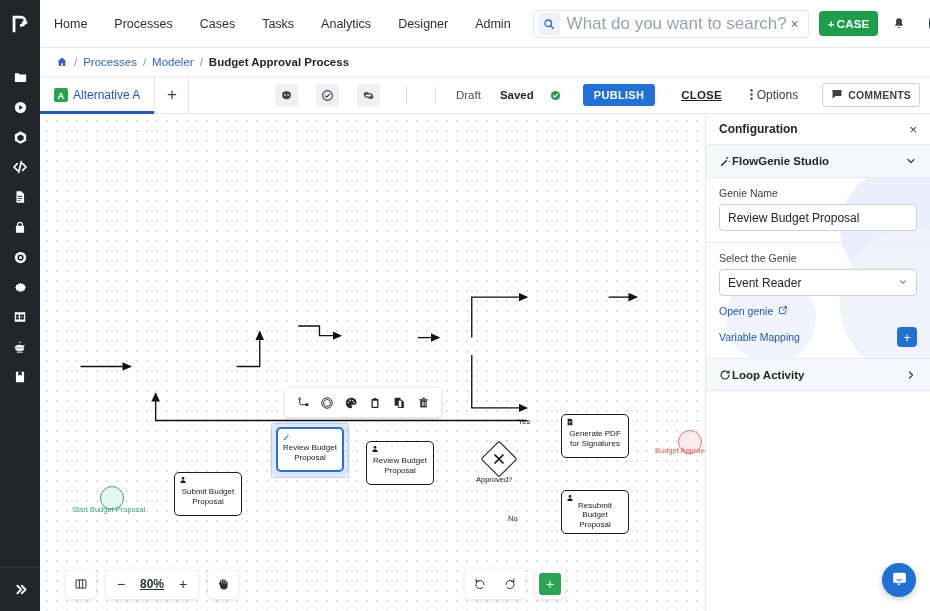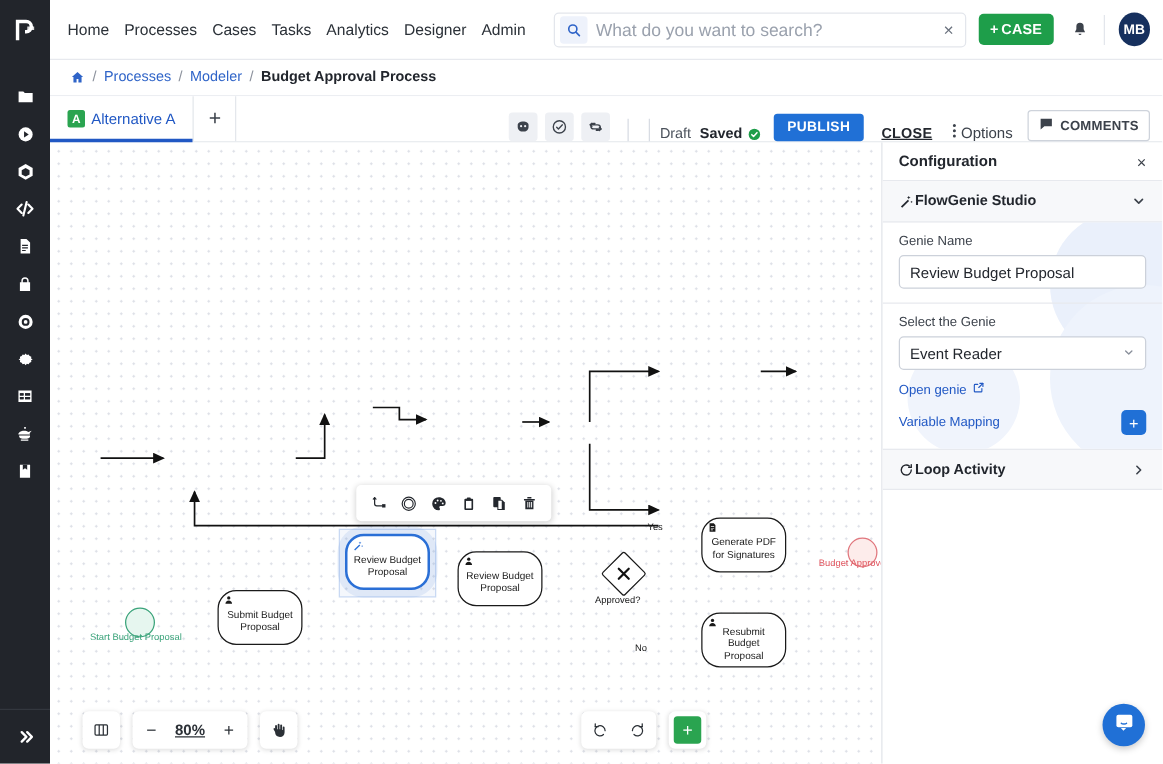--- a/index.html
+++ b/index.html
@@ -42,37 +42,37 @@
   .main { flex: 1; display: flex; flex-direction: column; min-width: 0; }
 
   
   .topnav {
     height: 48px; background: #fff;
     display: flex; align-items: center;
     border-bottom: 1px solid #e7e9ee;
     padding: 0 10px 0 14px;
     flex: 0 0 48px;
   }
-  .nav-links { display: flex; align-items: center; gap: 12px; justify-content: space-between; }
+  .nav-links { display: flex; align-items: center; gap: 27px; justify-content: space-between; }
   .nav-link {
     font-size: 12.5px; color: #2b3138; cursor: pointer; white-space: nowrap;
   }
   .search-wrap {
     margin-left: 22px;
     width: 352px; height: 28px;
     background: #fff; border: 1px solid #e3e6ec; border-radius: 4px;
     display: flex; align-items: center; padding: 0 6px 0 4px;
   }
   .search-ico-btn {
     width: 22px; height: 22px; border-radius: 3px; background: #eef2fb;
     display: flex; align-items: center; justify-content: center;
     color: #2f64c8; flex: 0 0 22px; cursor: pointer;
   }
   .search-input {
-    border: 0; outline: 0; flex: 1; font-size: 14px; color: #0f766e;
+    border: 0; outline: 0; flex: 1; font-size: 17px; color: #0f766e;
     font-family: "Liberation Sans", sans-serif; padding-left: 7px; background: transparent;
   }
   .search-input::placeholder { color: #9aa1ad; }
   .search-clear { color: #6b727e; font-size: 14px; cursor: pointer; padding: 0 3px; line-height: 1; }
   .case-btn {
     margin-left: 10px; height: 25px; background: #1e9e4a; color: #fff;
     border-radius: 4px; display: flex; align-items: center; gap: 2px;
     padding: 0 9px; font-size: 11.5px; font-weight: bold; cursor: pointer;
     letter-spacing: .2px;
   }
@@ -112,21 +112,21 @@
     width: 14px; height: 14px; border-radius: 2px; background: #2aa450;
     color: #fff; font-size: 9.5px; font-weight: bold;
     display: flex; align-items: center; justify-content: center;
   }
   .tab-label { font-size: 12px; color: #2158c4; }
   .tab-add {
     width: 34px; display: flex; align-items: center; justify-content: center;
     border-right: 1px solid #e4e7ec; color: #3c424b; font-size: 17px; cursor: pointer;
   }
   .tab-spacer { flex: 1; }
-  .actions { display: flex; align-items: flex-end; gap: 0; padding-right: 10px; }
+  .actions { display: flex; align-items: center; gap: 12px; padding-right: 10px; }
   .act-ico {
     width: 23px; height: 23px; border-radius: 3px; background: #eef0f4;
     display: flex; align-items: center; justify-content: center;
     color: #3c424b; margin-right: 6px; cursor: pointer;
   }
   .act-sep { width: 1px; height: 18px; background: #d8dce3; margin: 0 8px; }
   .draft-txt { font-size: 11.5px; color: #4a515b; margin-right: 7px; }
   .saved-txt { font-size: 11.5px; color: #22262d; font-weight: bold; margin-right: 4px; }
   .saved-chk { color: #1e9e4a; display: flex; margin-right: 10px; }
   .publish-btn {
@@ -157,21 +157,21 @@
     background-image: radial-gradient(#dcdfe6 1px, transparent 1px);
     background-size: 10px 10px;
     background-position: 2px 2px;
     overflow: hidden;
   }
   .bpmn { position: absolute; inset: 0; }
 
   
   .node { position: absolute; }
   .task {
-    background: #fff; border: 1.6px solid #1a1a1a; border-radius: 15px;
+    background: #fff; border: 1.6px solid #1a1a1a; border-radius: 5px;
     display: flex; align-items: center; justify-content: center; text-align: center;
     font-size: 8px; color: #1a1a1a; line-height: 1.2; padding: 8px 4px 2px;
     cursor: pointer;
   }
   .task .ti { position: absolute; top: 3px; left: 4px; color: #1a1a1a; }
   .task.selected {
     border-color: #2a6fd6; border-width: 2.4px;
     box-shadow: 0 0 0 6px rgba(120,160,225,.17);
   }
   .task.selected .ti { color: #2a6fd6; }

